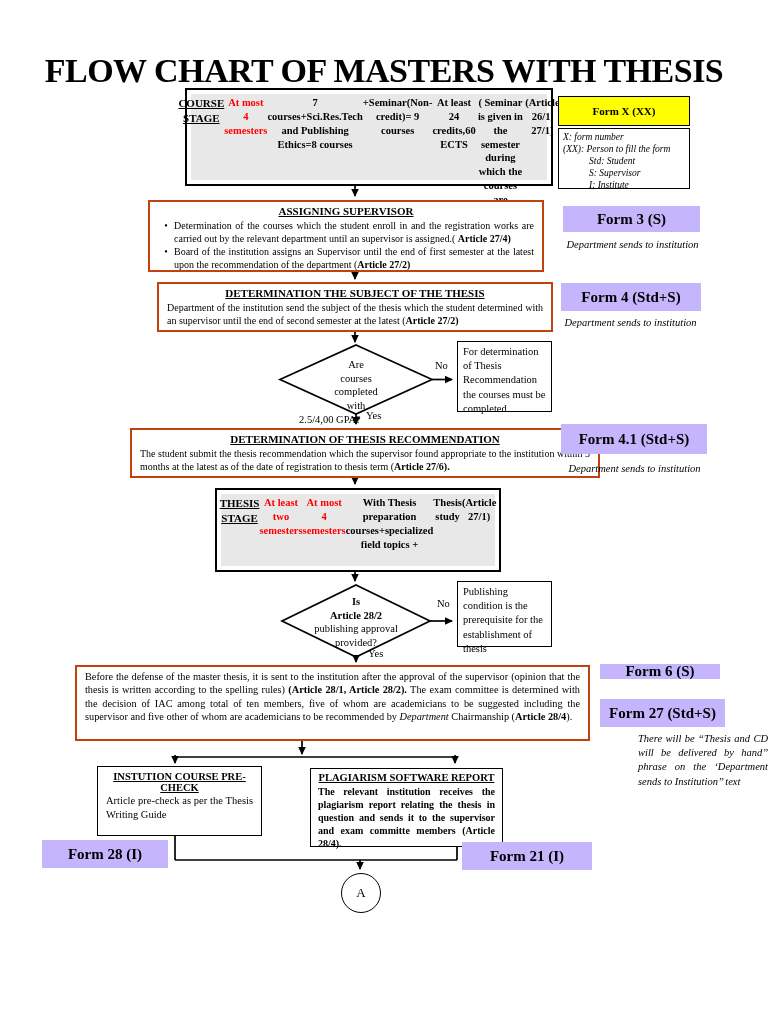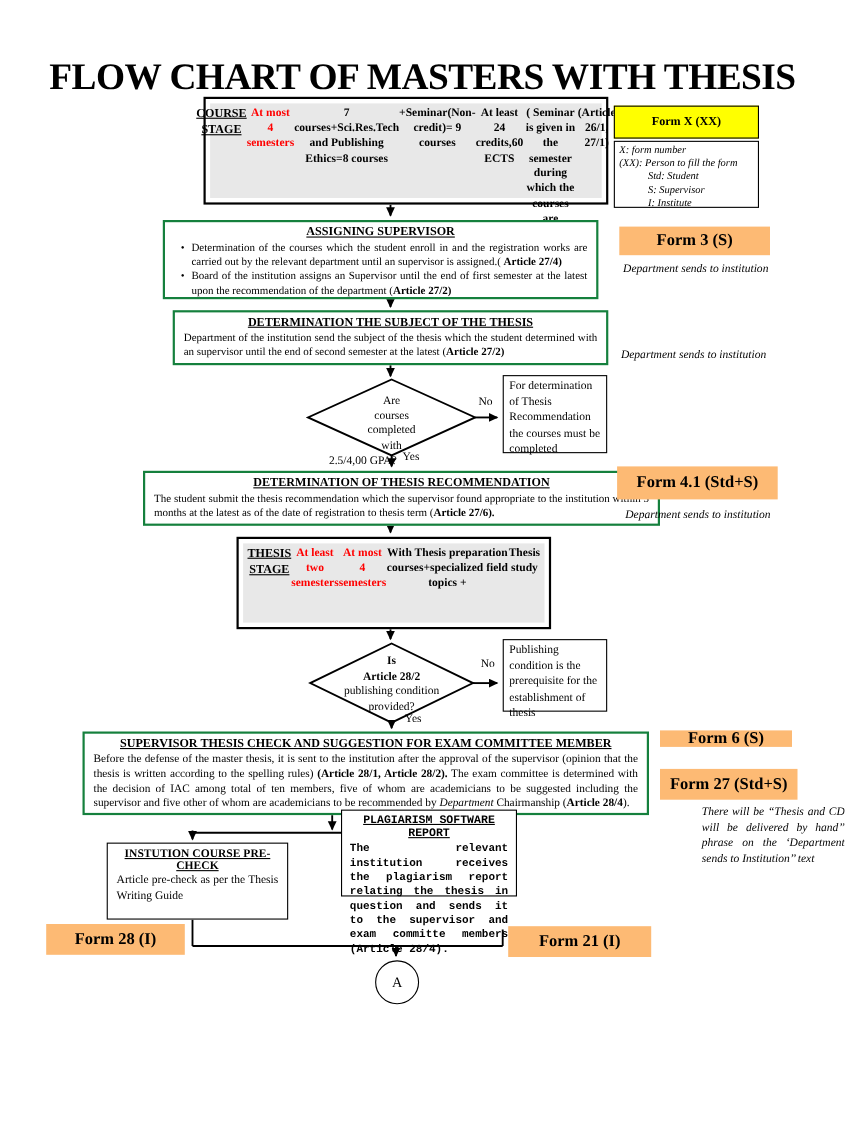--- a/index.html
+++ b/index.html
@@ -16,35 +16,35 @@
   .page-title {
     left:0; top:52px; width:768px; text-align:center;
     font-size:34px; font-weight:bold; letter-spacing:-0.5px; white-space:nowrap;
   }
 
   .stagebox { border:2px solid #000; background:#fff; padding:4px; box-sizing:border-box; }
   .stageinner { background:#e8e8e8; width:100%; height:100%; text-align:center;
     display:flex; flex-direction:row; justify-content:center; box-sizing:border-box; padding:2px 4px; }
   .stageinner div { line-height:1.32; }
 
-  .flowbox { border:2px solid #15803d; background:#fff; box-sizing:border-box; padding:3px 8px 4px 8px; font-size:10px; }
+  .flowbox { border:2px solid #c2410c; background:#fff; box-sizing:border-box; padding:3px 8px 4px 8px; font-size:10px; }
   .thinbox { border:1.5px solid #000; background:#fff; box-sizing:border-box; }
   .boxtitle { font-weight:bold; text-decoration:underline; text-align:center; font-size:11px; margin-bottom:2px; }
   .boxtitle.sm { font-size:10.5px; }
   .just { text-align:justify; line-height:1.3; }
   .bold { font-weight:bold; }
   .ital { font-style:italic; }
   .red  { color:#ff0000; }
 
   .bullet-row { display:flex; line-height:1.3; }
   .bullet-glyph { width:16px; text-align:center; flex:0 0 16px; }
   .bullet-body { flex:1; text-align:justify; }
 
   .formbox {
-    background:#fdba74; display:flex; align-items:center; justify-content:center;
+    background:#c4b5fd; display:flex; align-items:center; justify-content:center;
     font-weight:bold; font-size:15px; box-sizing:border-box; white-space:nowrap;
   }
   .formcaption { font-style:italic; font-size:10.5px; text-align:center; line-height:1.15; }
   .formnote { font-style:italic; font-size:10.5px; text-align:justify; line-height:1.35; }
 
   .legend-head {
     background:#ffff00; border:1px solid #000; display:flex; align-items:center; justify-content:center;
     font-weight:bold; font-size:11px; box-sizing:border-box;
   }
   .legend-body { border:1px solid #000; background:#fff; box-sizing:border-box;
@@ -133,20 +133,21 @@
   </div>
 
   <div class="abs formbox node" style="left:563px; top:206px; width:137px; height:26px;">Form 3 (S)</div>
   <div class="abs formcaption node" style="left:550px; top:239px; width:165px;">Department sends to institution</div>
 
   <div class="abs flowbox node" style="left:157px; top:282px; width:396px; height:50px;">
     <div class="boxtitle">DETERMINATION THE SUBJECT OF THE THESIS</div>
     <div class="just"><span>Department of the institution send the subject of the thesis which the student determined with an supervisor until the end of second semester at the latest (</span><span class="bold">Article 27/2</span><span class="bold">)</span></div>
   </div>
 
+  <div class="abs formbox node" style="left:561px; top:283px; width:140px; height:28px;">Form 4 (Std+S)</div>
   <div class="abs formcaption node" style="left:548px; top:317px; width:165px;">Department sends to institution</div>
 
   <div class="abs dtext lbl" style="left:299px; top:358px; width:114px;">
     <div class="drow">
         <span>Are</span>
         <span>courses</span>
       </div>
     <div class="drow">
         <span>completed</span>
         <span>with</span>
@@ -166,54 +167,54 @@
   <div class="abs formbox node" style="left:561px; top:424px; width:146px; height:30px;">Form 4.1 (Std+S)</div>
   <div class="abs formcaption node" style="left:552px; top:463px; width:165px;">Department sends to institution</div>
 
   <div class="abs stagebox node" style="left:215px; top:488px; width:286px; height:84px;">
     <div class="stageinner" style="font-size:10.5px; font-weight:bold;">
       <div class="boxtitle" style="margin-bottom:0;">THESIS STAGE</div>
       <div class="red">At least two semesters</div>
       <div class="red">At most 4 semesters</div>
       <div>With Thesis preparation courses+specialized field topics +</div>
       <div>Thesis study</div>
+      <div>(Article 27/1)</div>
     </div>
   </div>
 
   <div class="abs dtext lbl" style="left:296px; top:595px; width:120px;">
     <div class="bold">Is</div>
     <div class="bold">Article 28/2</div>
-    <div>publishing condition</div>
+    <div>publishing approval</div>
     <div>provided?</div>
   </div>
   <div class="abs yn lbl" style="left:437px; top:598px;">No</div>
   <div class="abs yn lbl" style="left:368px; top:648px;">Yes</div>
 
   <div class="abs sidebox node" style="left:457px; top:581px; width:95px; height:66px;">Publishing condition is the prerequisite for the establishment of thesis</div>
 
   <div class="abs flowbox node" style="left:75px; top:665px; width:515px; height:76px;">
-    <div class="boxtitle">SUPERVISOR THESIS CHECK AND SUGGESTION FOR EXAM COMMITTEE MEMBER</div>
     <div class="just" style="font-size:10.3px;">
       <span>Before the defense of the master thesis, it is sent to the institution after the approval of the supervisor (opinion that the thesis is written according to the spelling rules) </span><span class="bold">(Article 28/1, Article 28/2).</span><span> The exam committee is determined with the decision of IAC among  total of ten members, five of whom are academicians to be suggested including the supervisor and five other of whom are academicians to be recommended by </span><span class="ital">Department</span><span> Chairmanship (</span><span class="bold">Article 28/4</span><span>).</span>
     </div>
   </div>
 
   <div class="abs formbox node" style="left:600px; top:664px; width:120px; height:15px;">Form 6 (S)</div>
   <div class="abs formbox node" style="left:600px; top:699px; width:125px; height:28px;">Form 27 (Std+S)</div>
   <div class="abs formnote node" style="left:598px; top:732px; width:130px;margin-left:40px;">There will be “Thesis and CD will be delivered by hand’’ phrase on the ‘Department sends to Institution’’ text</div>
 
   <div class="abs thinbox node" style="left:97px; top:766px; width:165px; height:70px; padding:4px 8px;">
     <div class="boxtitle sm" style="margin-bottom:1px;">
       <div>INSTUTION COURSE PRE-</div>
       <div>CHECK</div>
     </div>
     <div class="just" style="font-size:10.5px;">Article pre-check as per the Thesis Writing Guide</div>
   </div>
 
-  <div class="abs thinbox node" style="left:310px; top:736px; width:160px; height:79px; padding:3px 7px;font-family:Liberation Mono, monospace;">
+  <div class="abs thinbox node" style="left:310px; top:768px; width:193px; height:79px; padding:3px 7px;">
     <div class="boxtitle sm">PLAGIARISM SOFTWARE REPORT</div>
     <div class="just bold" style="font-size:10px;">The relevant institution receives the plagiarism report relating the thesis in question and sends it to the supervisor and exam committe members (Article 28/4).</div>
   </div>
 
   <div class="abs formbox node" style="left:42px; top:840px; width:126px; height:28px;">Form 28 (I)</div>
   <div class="abs formbox node" style="left:462px; top:842px; width:130px; height:28px;">Form 21 (I)</div>
 
   <div class="abs circleA node" style="left:341px; top:873px; width:38px; height:38px;">A</div>
 
 </div>

